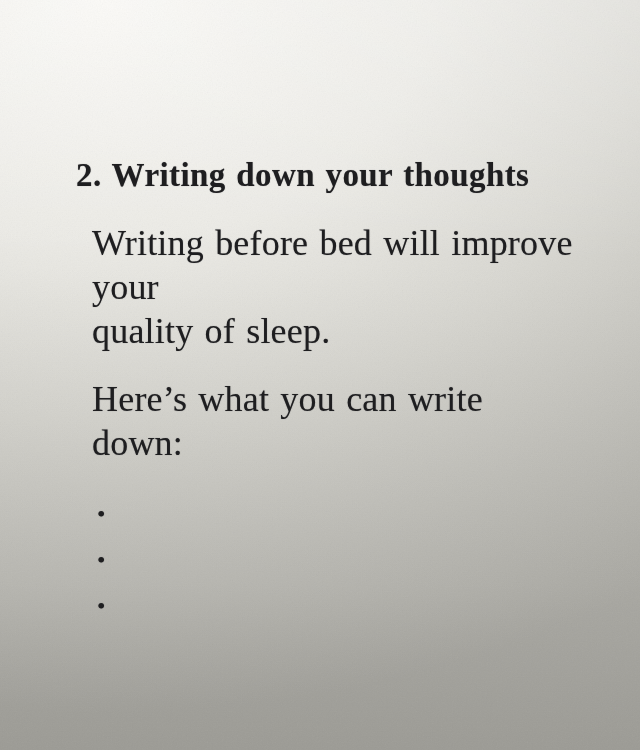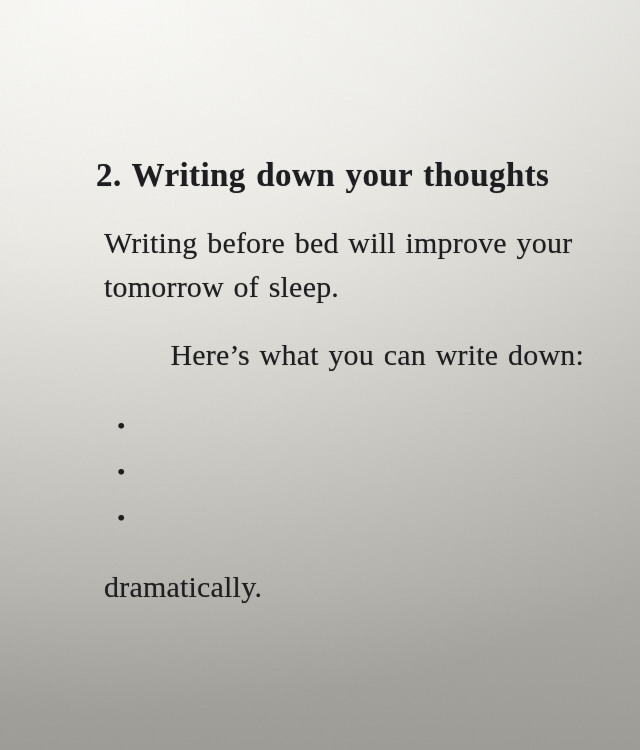--- a/index.html
+++ b/index.html
@@ -22,41 +22,41 @@
     position: absolute;
     inset: 0;
     width: 640px;
     height: 750px;
     opacity: 0.55;
     pointer-events: none;
   }
   .content {
     position: relative;
     box-sizing: border-box;
-    padding: 152px 48px 0 96px;
+    padding: 152px 48px 0 76px;
     color: #1e1e20;
     text-shadow: 0 0 1px rgba(45,45,48,0.45);
   }
   .heading {
     margin: 0 0 23px 0;
     font-size: 33px;
     line-height: 46px;
     font-weight: bold;
     letter-spacing: 0.4px;
     word-spacing: 2px;
   }
   .para {
-    margin: 8px;
-    font-size: 30px;
+    margin: 16px;
+    font-size: 36px;
     line-height: 44px;
     letter-spacing: 0.2px;
     word-spacing: 2px;
   }
   .para-sleep   { margin-bottom: 24px; }
-  .para-intro   { margin-bottom: 26px; text-align: right; }
+  .para-intro   { margin-bottom: 26px; }
   .line, .hline { display: block; }
   .bullets {
     margin: 0 0 24px 0;
     padding: 0 0 0 21px;
     list-style: none;
   }
   .bullet {
     display: flex;
     align-items: baseline;
     font-size: 30px;
@@ -87,37 +87,36 @@
   </svg>
 
   <div class="content">
 
     <h1 class="heading">
       <span class="hline">2. Writing down your thoughts</span>
     </h1>
 
     <p class="para para-sleep">
       <span class="line">Writing before bed will improve your</span>
-      <span class="line">tomorrow of sleep.</span>
+      <span class="line">quality of sleep.</span>
     </p>
 
     <p class="para para-intro">
       <span class="line">Here’s what you can write down:</span>
     </p>
 
     <ul class="bullets">
       <li class="bullet">
         <span class="marker">•</span>
       </li>
       <li class="bullet">
         <span class="marker">•</span>
       </li>
       <li class="bullet">
         <span class="marker">•</span>
       </li>
     </ul>
 
     <p class="para para-conclusion">
-      <span class="line">dramatically.</span>
     </p>
 
   </div>
 </div>
 
 </body></html>

